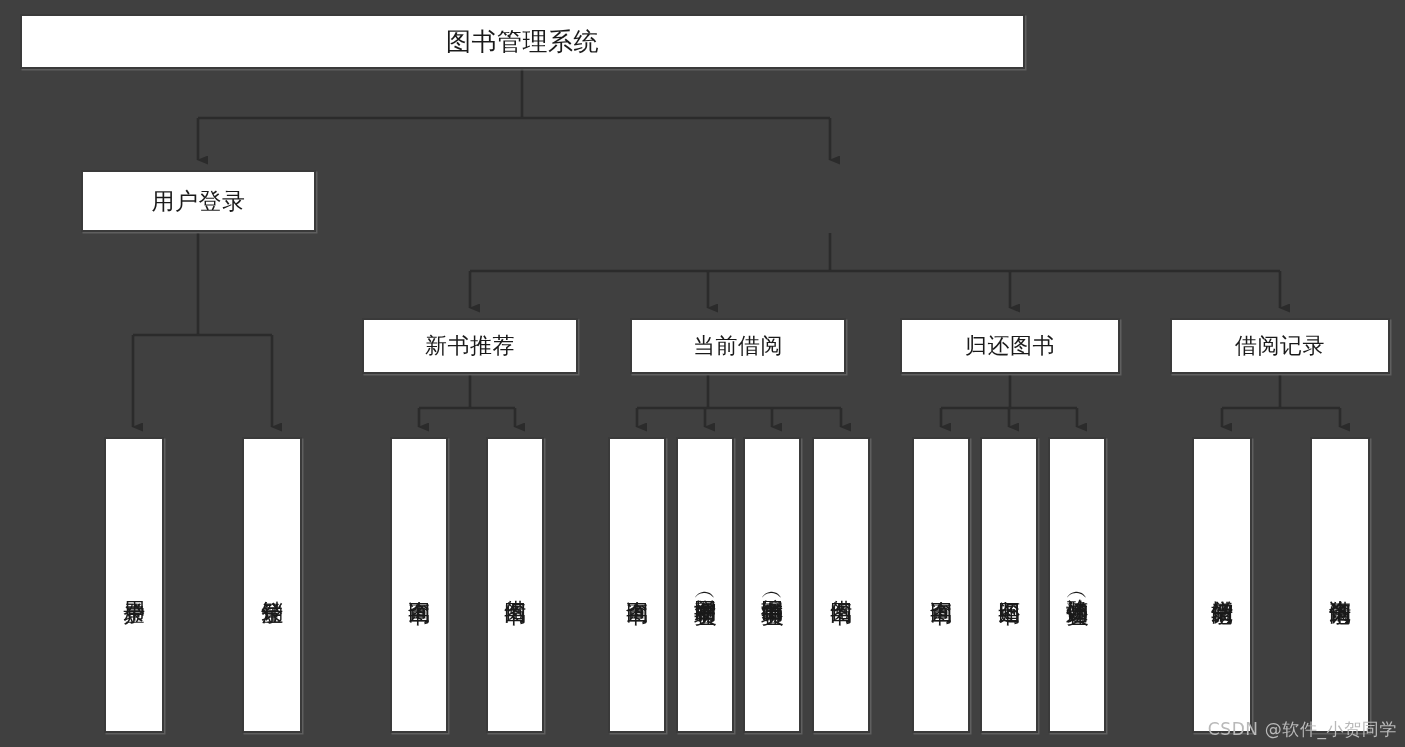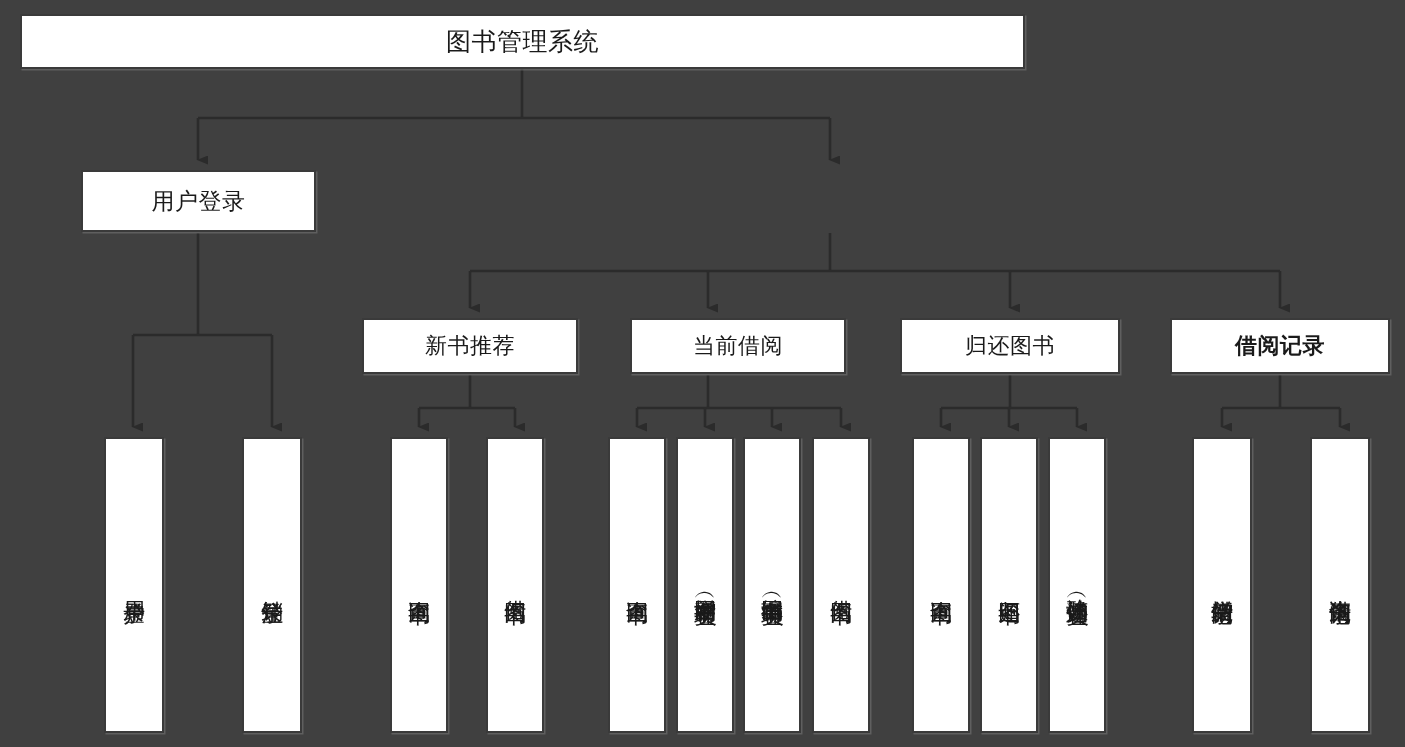--- a/index.html
+++ b/index.html
@@ -137,21 +137,21 @@
 
   <div class="node lvl3" style="left:362px; top:318px; width:216px; height:56px;">
     <span class="lbl">新书推荐</span>
   </div>
   <div class="node lvl3" style="left:630px; top:318px; width:216px; height:56px;">
     <span class="lbl">当前借阅</span>
   </div>
   <div class="node lvl3" style="left:900px; top:318px; width:220px; height:56px;">
     <span class="lbl">归还图书</span>
   </div>
-  <div class="node lvl3" style="left:1170px; top:318px; width:220px; height:56px;font-weight:bold;">
+  <div class="node lvl3" style="left:1170px; top:318px; width:220px; height:56px;">
     <span class="lbl">借阅记录</span>
   </div>
 
   <div class="node leaf" style="left:104px; top:437px; width:60px; height:296px;">
     <span class="lbl">用户登录</span>
   </div>
   <div class="node leaf" style="left:242px; top:437px; width:60px; height:296px;">
     <span class="lbl">注销登录</span>
   </div>
 
@@ -185,14 +185,15 @@
     <span class="lbl">确认归还（管理员）</span>
   </div>
 
   <div class="node leaf" style="left:1192px; top:437px; width:60px; height:296px;">
     <span class="lbl">新增借阅记录</span>
   </div>
   <div class="node leaf" style="left:1310px; top:437px; width:60px; height:296px;">
     <span class="lbl">查询借阅记录</span>
   </div>
 
+  <div class="watermark">CSDN @软件_小贺同学</div>
 
 </div>
 
 </body></html>

